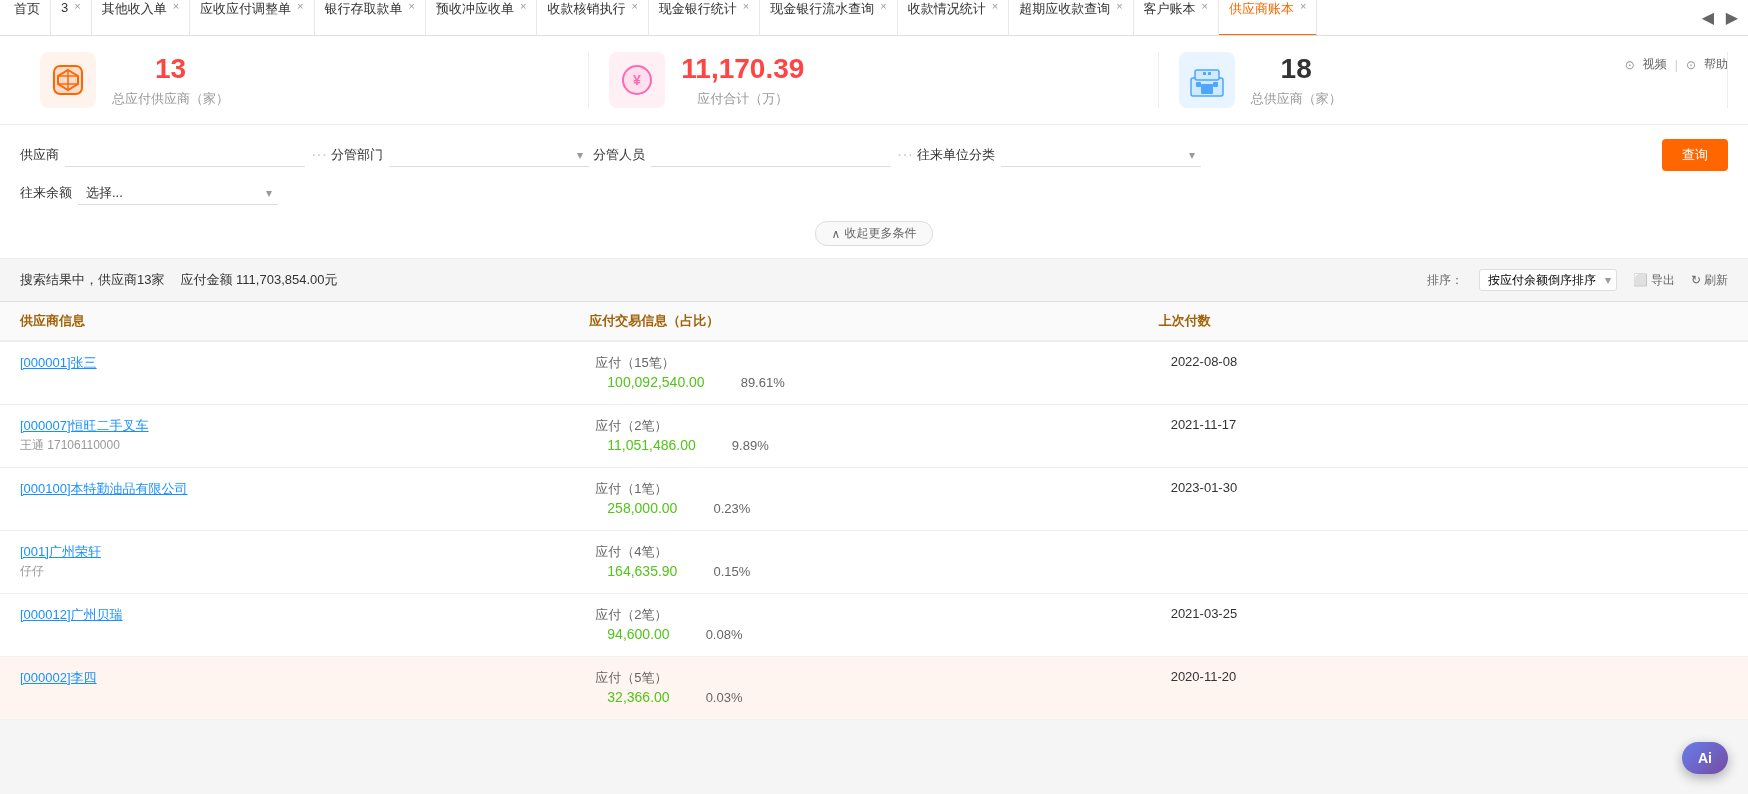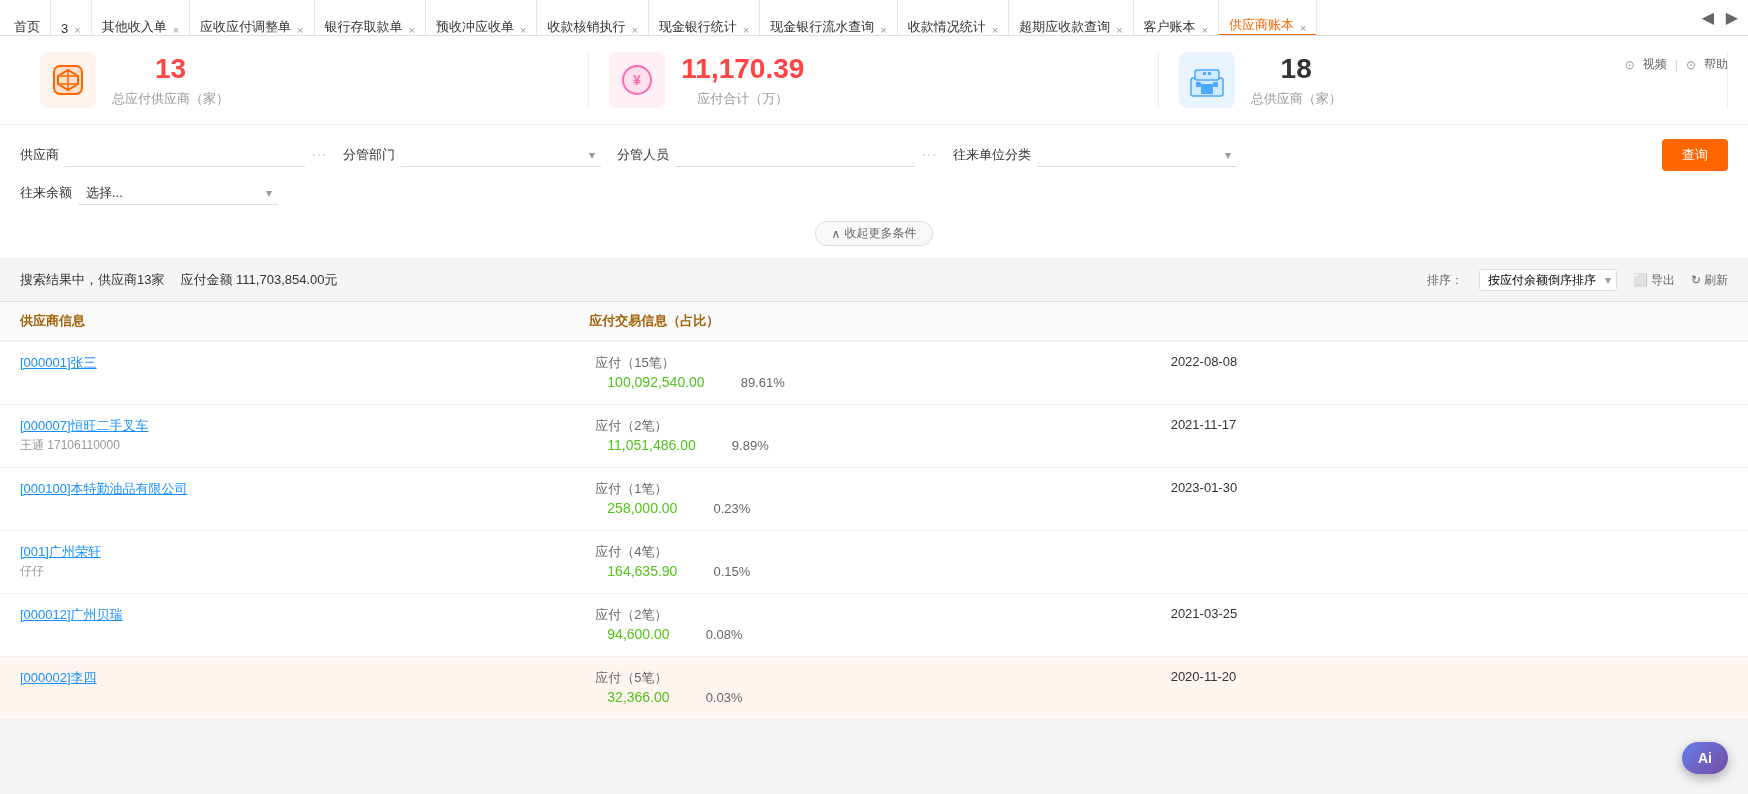--- a/index.html
+++ b/index.html
@@ -10,21 +10,21 @@
       display: flex;
       align-items: center;
       background: #fff;
       border-bottom: 1px solid #e0e0e0;
       height: 36px;
       padding: 0 4px;
       overflow: hidden;
     }
     .nav-item {
       display: flex;
-      align-items: flex-end;
+      align-items: flex-start;
       padding: 0 10px;
       height: 36px;
       white-space: nowrap;
       cursor: pointer;
       font-size: 13px;
       color: #333;
       border-right: 1px solid #e8e8e8;
     }
     .nav-item.active { color: #ff6600; border-bottom: 2px solid #ff6600; }
     .nav-item .close-btn {
@@ -97,21 +97,21 @@
 
     
     .filter-area {
       background: #fff;
       padding: 14px 20px 10px;
       border-bottom: 1px solid #eee;
     }
     .filter-row {
       display: flex;
       align-items: center;
-      gap: 16px;
+      gap: 4px;
       margin-bottom: 10px;
     }
     .filter-item {
       display: flex;
       align-items: center;
       gap: 6px;
     }
     .filter-label {
       font-size: 13px;
       color: #333;
@@ -436,20 +436,21 @@
       <span>↻</span>
       <span>刷新</span>
     </div>
   </div>
 </div>
 
 <div class="table-container">
   <div class="table-header">
     <div>供应商信息</div>
     <div>应付交易信息（占比）</div>
+    <div>上次付数</div>
   </div>
 
   <div class="table-row">
     <div>
       <div class="supplier-name">[000001]张三</div>
     </div>
     <div class="transaction-info">
       <div class="tx-label">应付（15笔）</div>
       <div class="tx-row">
         <div class="tx-amount">100,092,540.00</div>

